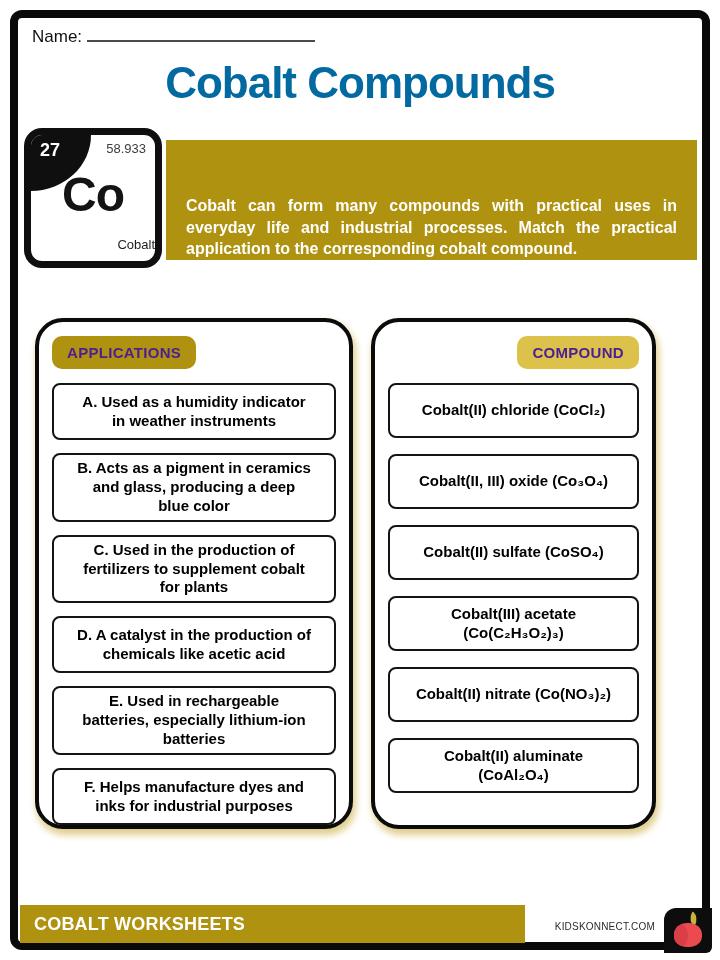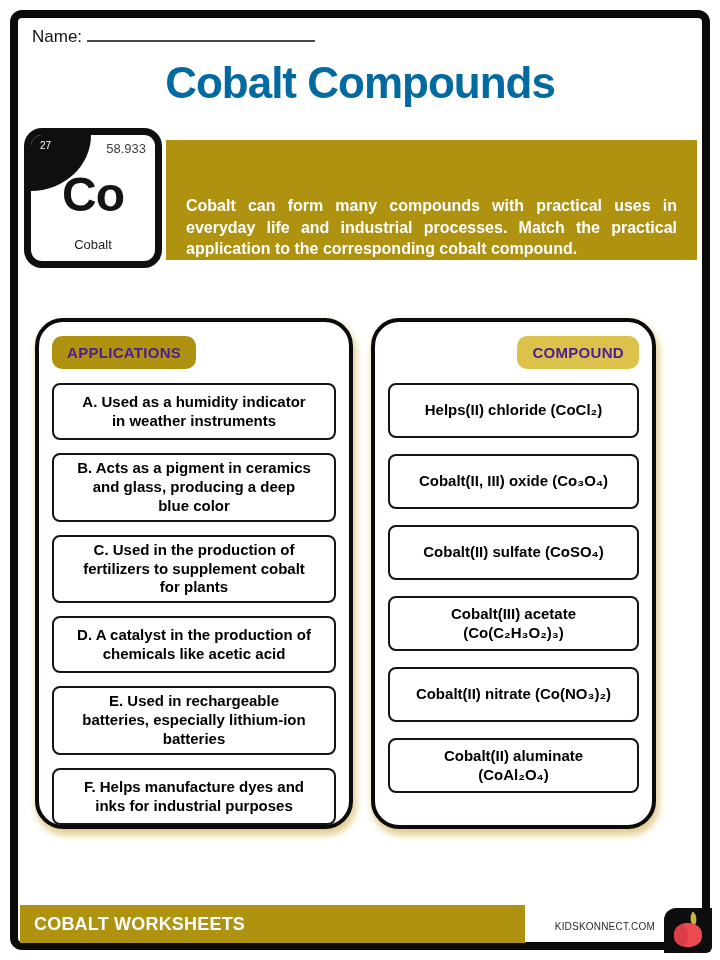--- a/index.html
+++ b/index.html
@@ -61,22 +61,22 @@
     position: absolute;
     left: 0; top: 0;
     width: 60px; height: 56px;
     background: #0f0f0f;
     border-bottom-right-radius: 100% 100%;
   }
   .atomic-number {
     position: absolute;
     left: 9px; top: 5px;
     color: #fff;
-    font-weight: normal;
-    font-size: 10px;
+    font-weight: bold;
+    font-size: 18px;
   }
   .atomic-mass {
     position: absolute;
     right: 9px; top: 6px;
     color: #3d3d3d;
     font-size: 13px;
   }
   .element-symbol {
     position: absolute;
     top: 32px; left: 0;
@@ -84,21 +84,21 @@
     text-align: center;
     font-size: 48px;
     font-weight: bold;
     letter-spacing: -1px;
     color: #141414;
   }
   .element-name {
     position: absolute;
     bottom: 9px; left: 0;
     width: 124px;
-    text-align: center;
+    text-align: right;
     font-size: 13px;
     color: #1d1d1d;
   }
 
   .instruction-banner {
     position: absolute;
     left: 166px; top: 140px;
     width: 531px; height: 120px;
     background: #AF9210;
     display: flex;
@@ -253,21 +253,21 @@
     <div class="item-box">C. Used in the production of fertilizers to supplement cobalt for plants</div>
     <div class="item-box">D. A catalyst in the production of chemicals like acetic acid</div>
     <div class="item-box">E. Used in rechargeable batteries, especially lithium-ion batteries</div>
     <div class="item-box">F. Helps manufacture dyes and inks for industrial purposes</div>
   </div>
 </div>
 
 <div class="panel panel-right">
   <div class="badge badge-compound">COMPOUND</div>
   <div class="items items-compounds">
-    <div class="item-box">Helps(II) chloride (CoCl₂)</div>
+    <div class="item-box">Cobalt(II) chloride (CoCl₂)</div>
     <div class="item-box">Cobalt(II, III) oxide (Co₃O₄)</div>
     <div class="item-box">Cobalt(II) sulfate (CoSO₄)</div>
     <div class="item-box">Cobalt(III) acetate (Co(C₂H₃O₂)₃)</div>
     <div class="item-box">Cobalt(II) nitrate (Co(NO₃)₂)</div>
     <div class="item-box">Cobalt(II) aluminate (CoAl₂O₄)</div>
   </div>
 </div>
 
 <div class="footer-bar">
   <span>COBALT WORKSHEETS</span>

